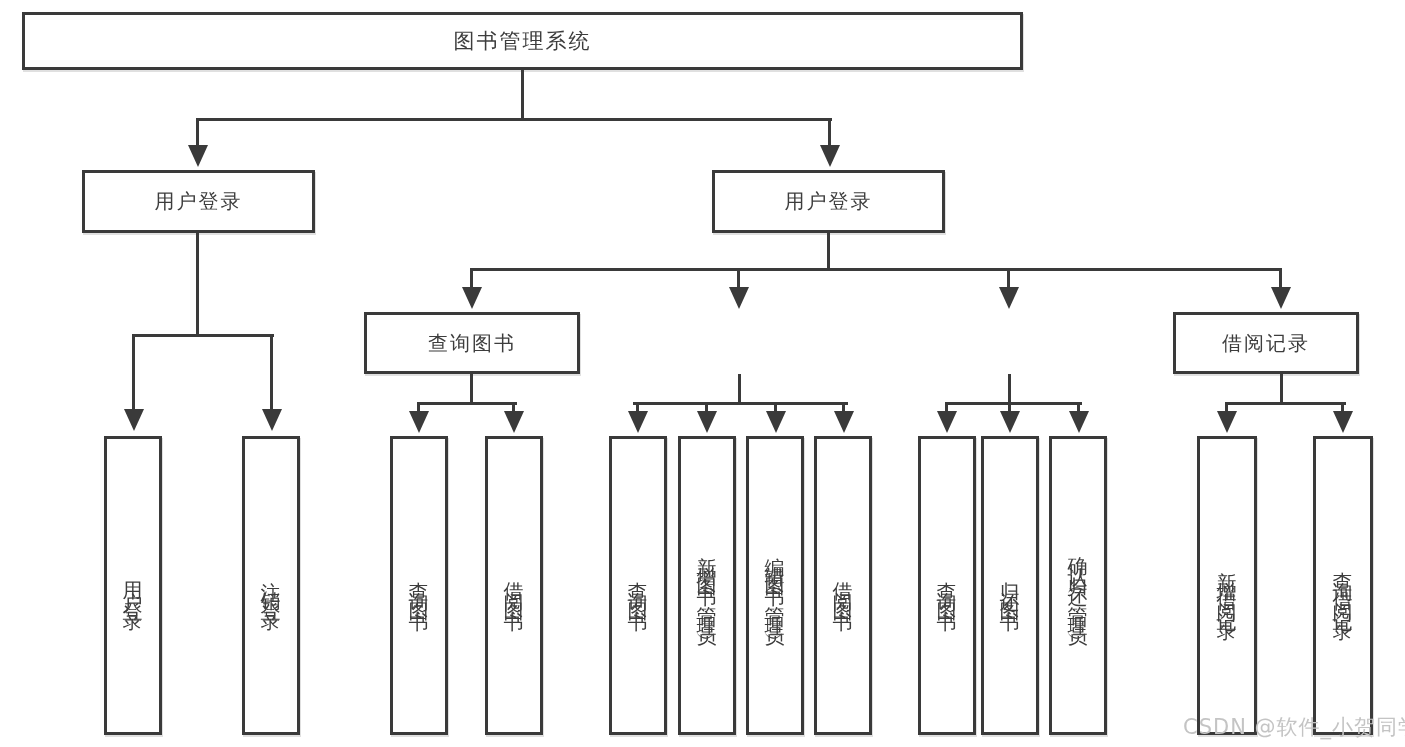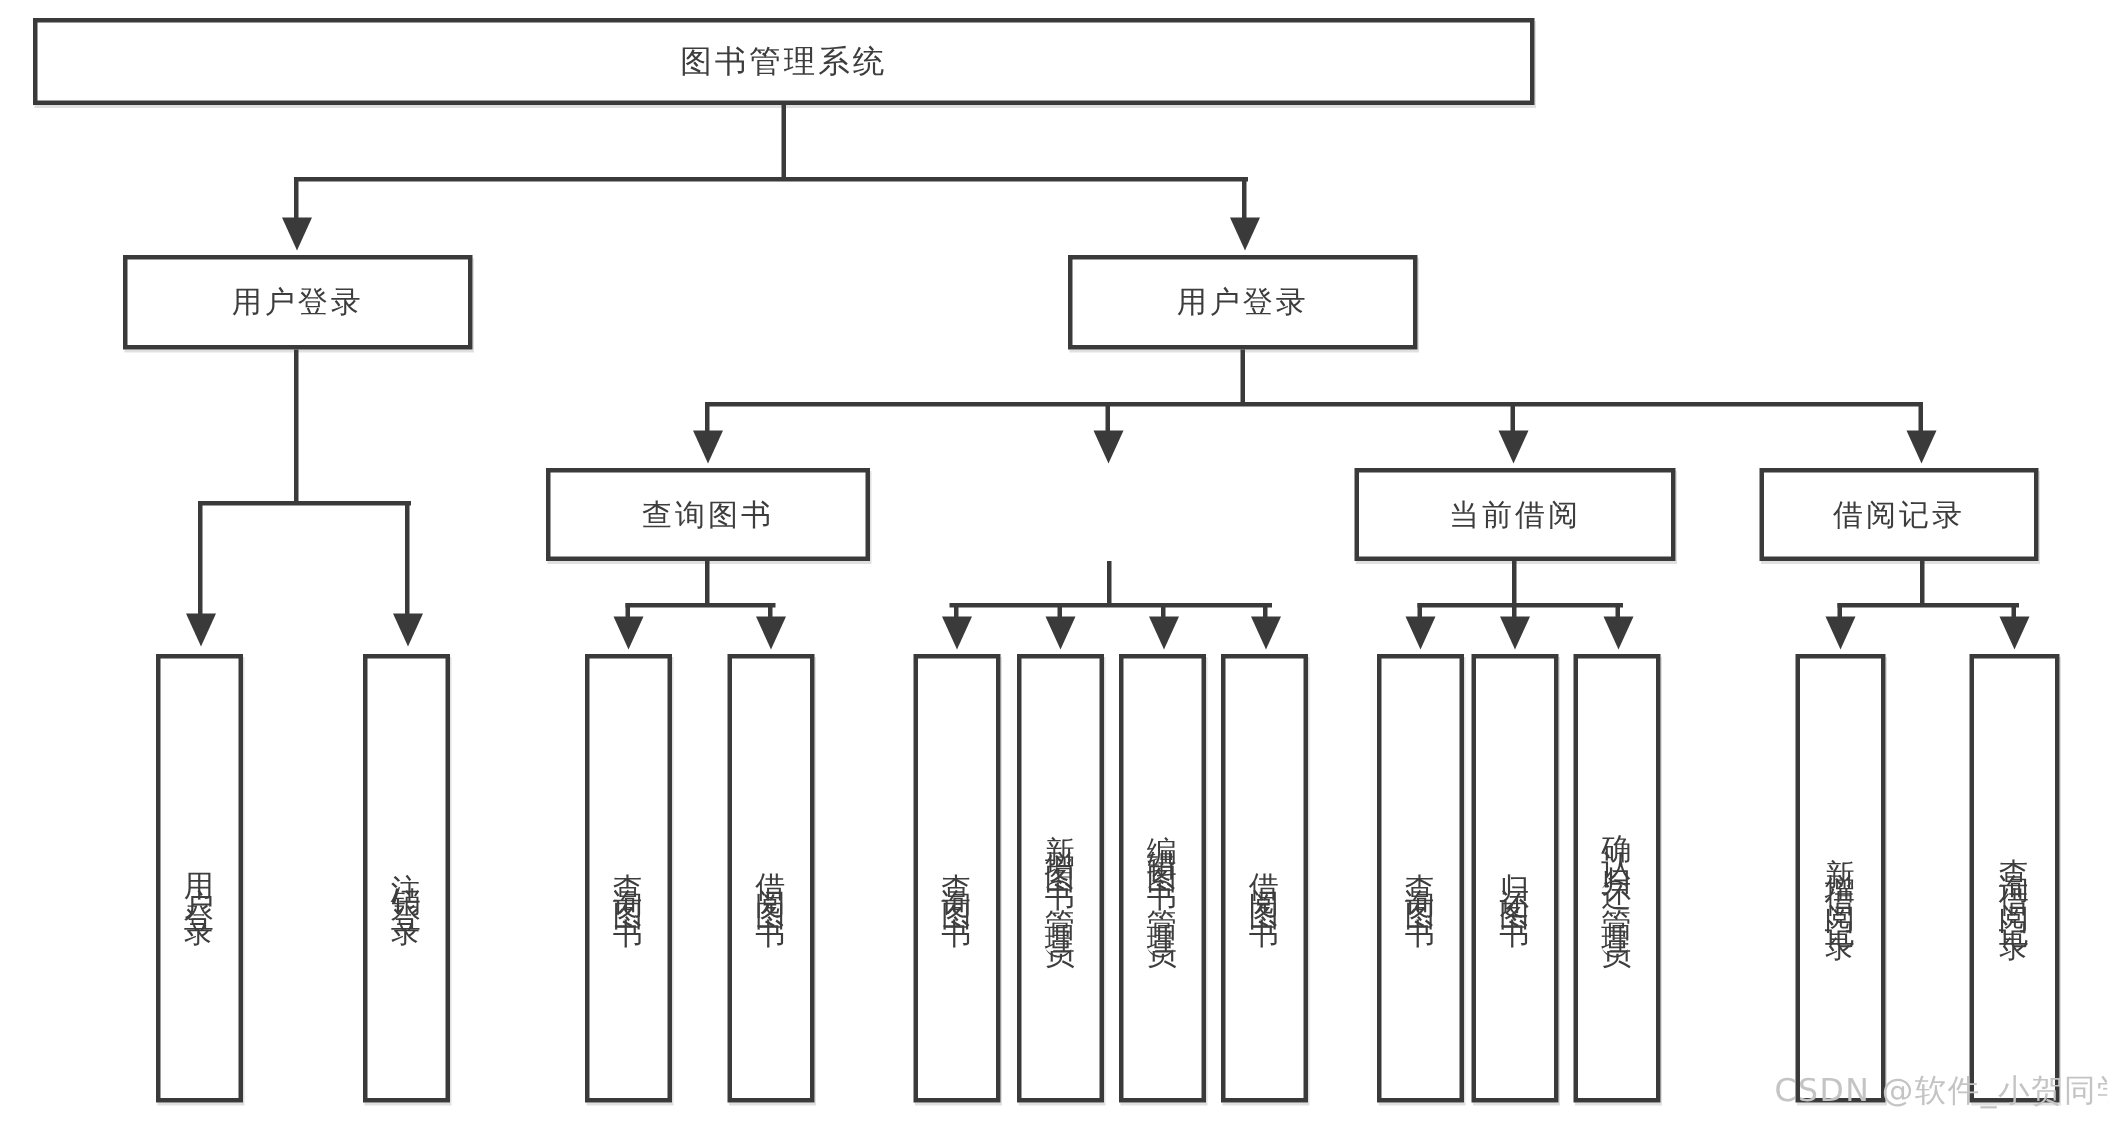--- a/index.html
+++ b/index.html
@@ -95,23 +95,20 @@
   <div class="vl" style="left:827px; top:233px; height:37px;"></div>
   <div class="hl" style="left:470px; top:268px; width:812px;"></div>
   <div class="arrow" style="left:470px; top:268px; height:20px;"></div>
   <div class="arrow" style="left:737px; top:268px; height:20px;"></div>
   <div class="arrow" style="left:1007px; top:268px; height:20px;"></div>
   <div class="arrow" style="left:1279px; top:268px; height:20px;"></div>
 
   <div class="box" style="left:364px; top:312px; width:216px; height:62px;">
     <span>查询图书</span>
   </div>
-  <div class="box" style="left:903px; top:312px; width:214px; height:62px;">
-    <span>当前借阅</span>
-  </div>
   <div class="box" style="left:1173px; top:312px; width:186px; height:62px;">
     <span>借阅记录</span>
   </div>
 
   <div class="vl" style="left:470px; top:374px; height:30px;"></div>
   <div class="hl" style="left:417px; top:402px; width:100px;"></div>
   <div class="arrow" style="left:417px; top:402px; height:10px;"></div>
   <div class="arrow" style="left:512px; top:402px; height:10px;"></div>
 
   <div class="vl" style="left:738px; top:374px; height:30px;"></div>

